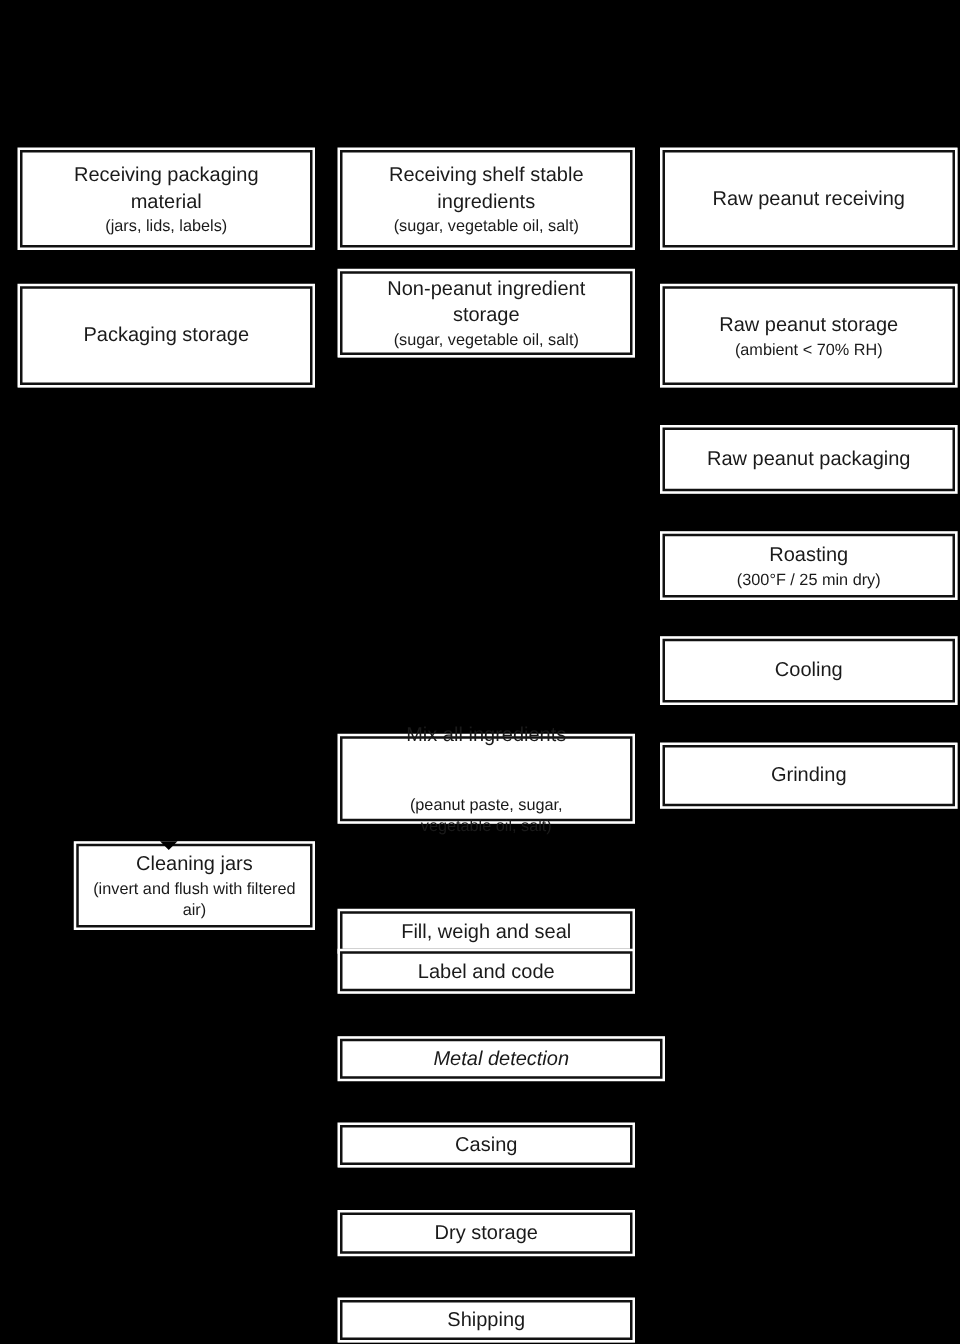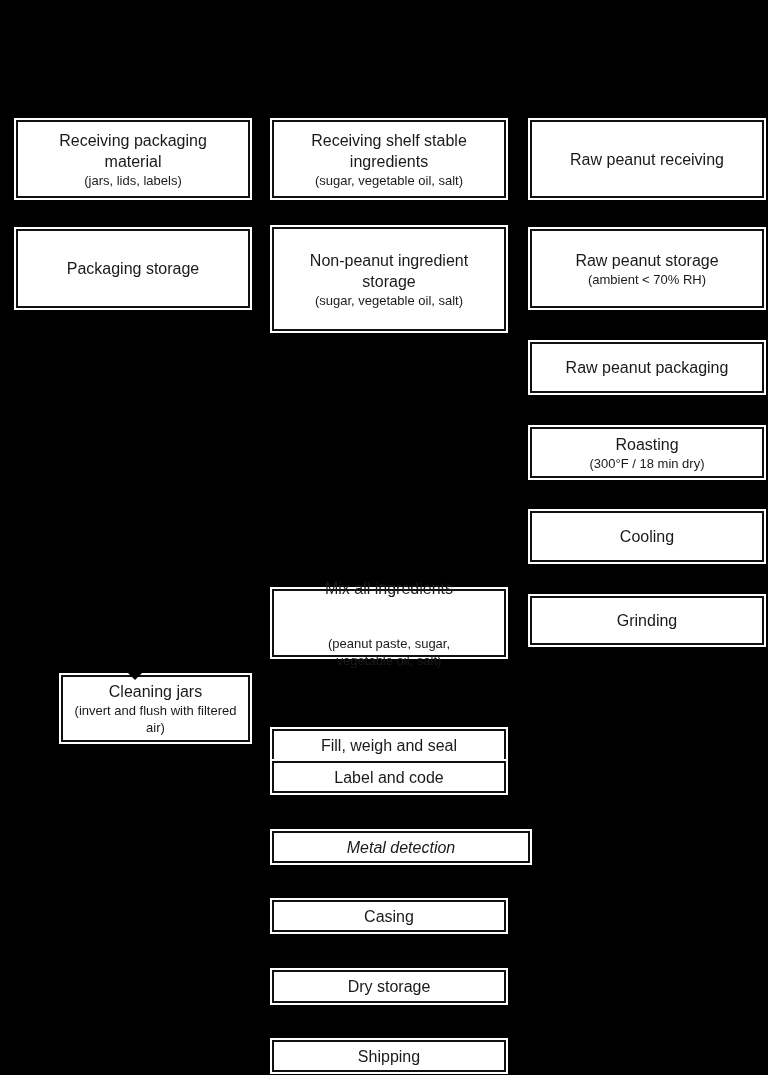--- a/index.html
+++ b/index.html
@@ -69,21 +69,21 @@
     <span class="arrowhead"></span>
     <div class="title">Cleaning jars</div>
     <div class="sub">(invert and flush with filtered air)</div>
   </div>
 
   <div class="box" style="left:270px; top:118px; width:238px; height:82px;">
     <div class="title">Receiving shelf stable ingredients</div>
     <div class="sub">(sugar, vegetable oil, salt)</div>
   </div>
 
-  <div class="box" style="left:270px; top:225px; width:238px; height:108px;">
+  <div class="box" style="left:270px; top:215px; width:238px; height:71px;">
     <div class="title">Non-peanut ingredient storage</div>
     <div class="sub">(sugar, vegetable oil, salt)</div>
   </div>
 
   <div class="box" style="left:270px; top:587px; width:238px; height:72px;gap:36px;">
     <div class="title">Mix all ingredients</div>
     <div class="sub sub-narrow">(peanut paste, sugar, vegetable oil, salt)</div>
   </div>
 
   <div class="box" style="left:270px; top:727px; width:238px; height:36px;">
@@ -118,21 +118,21 @@
     <div class="title">Raw peanut storage</div>
     <div class="sub">(ambient &lt; 70% RH)</div>
   </div>
 
   <div class="box" style="left:528px; top:340px; width:238px; height:55px;">
     <div class="title">Raw peanut packaging</div>
   </div>
 
   <div class="box" style="left:528px; top:425px; width:238px; height:55px;">
     <div class="title">Roasting</div>
-    <div class="sub">(300°F / 18 min dry)</div>
+    <div class="sub">(300°F / 25 min dry)</div>
   </div>
 
   <div class="box" style="left:528px; top:509px; width:238px; height:55px;">
     <div class="title">Cooling</div>
   </div>
 
   <div class="box" style="left:528px; top:594px; width:238px; height:53px;">
     <div class="title">Grinding</div>
   </div>
 

